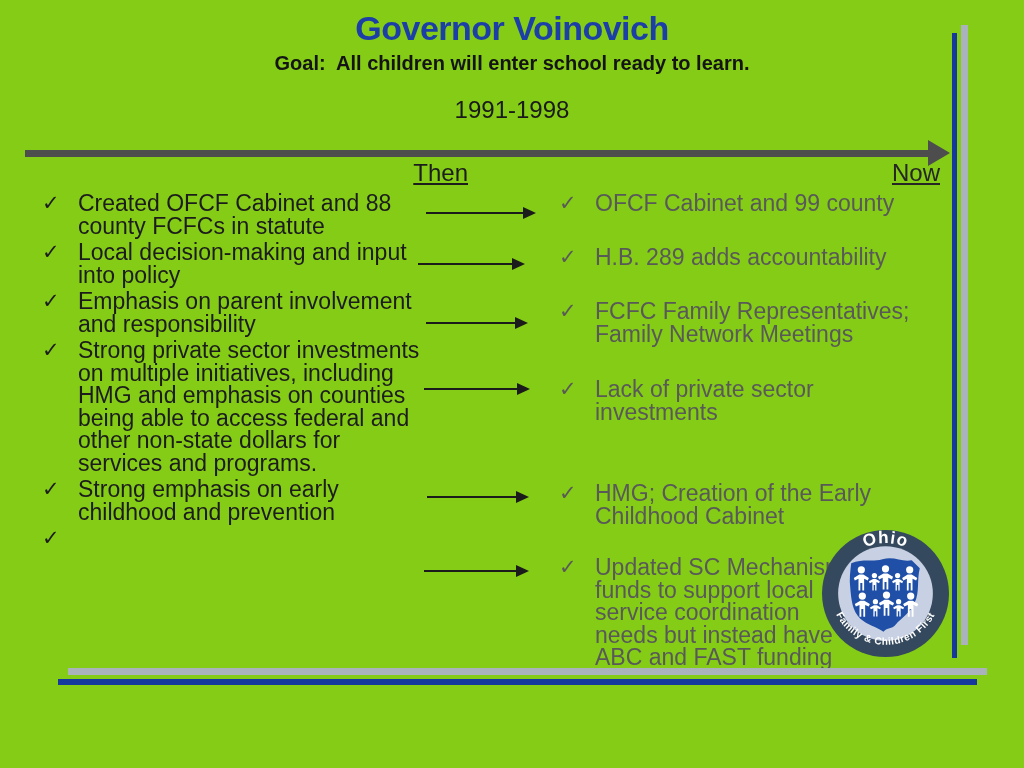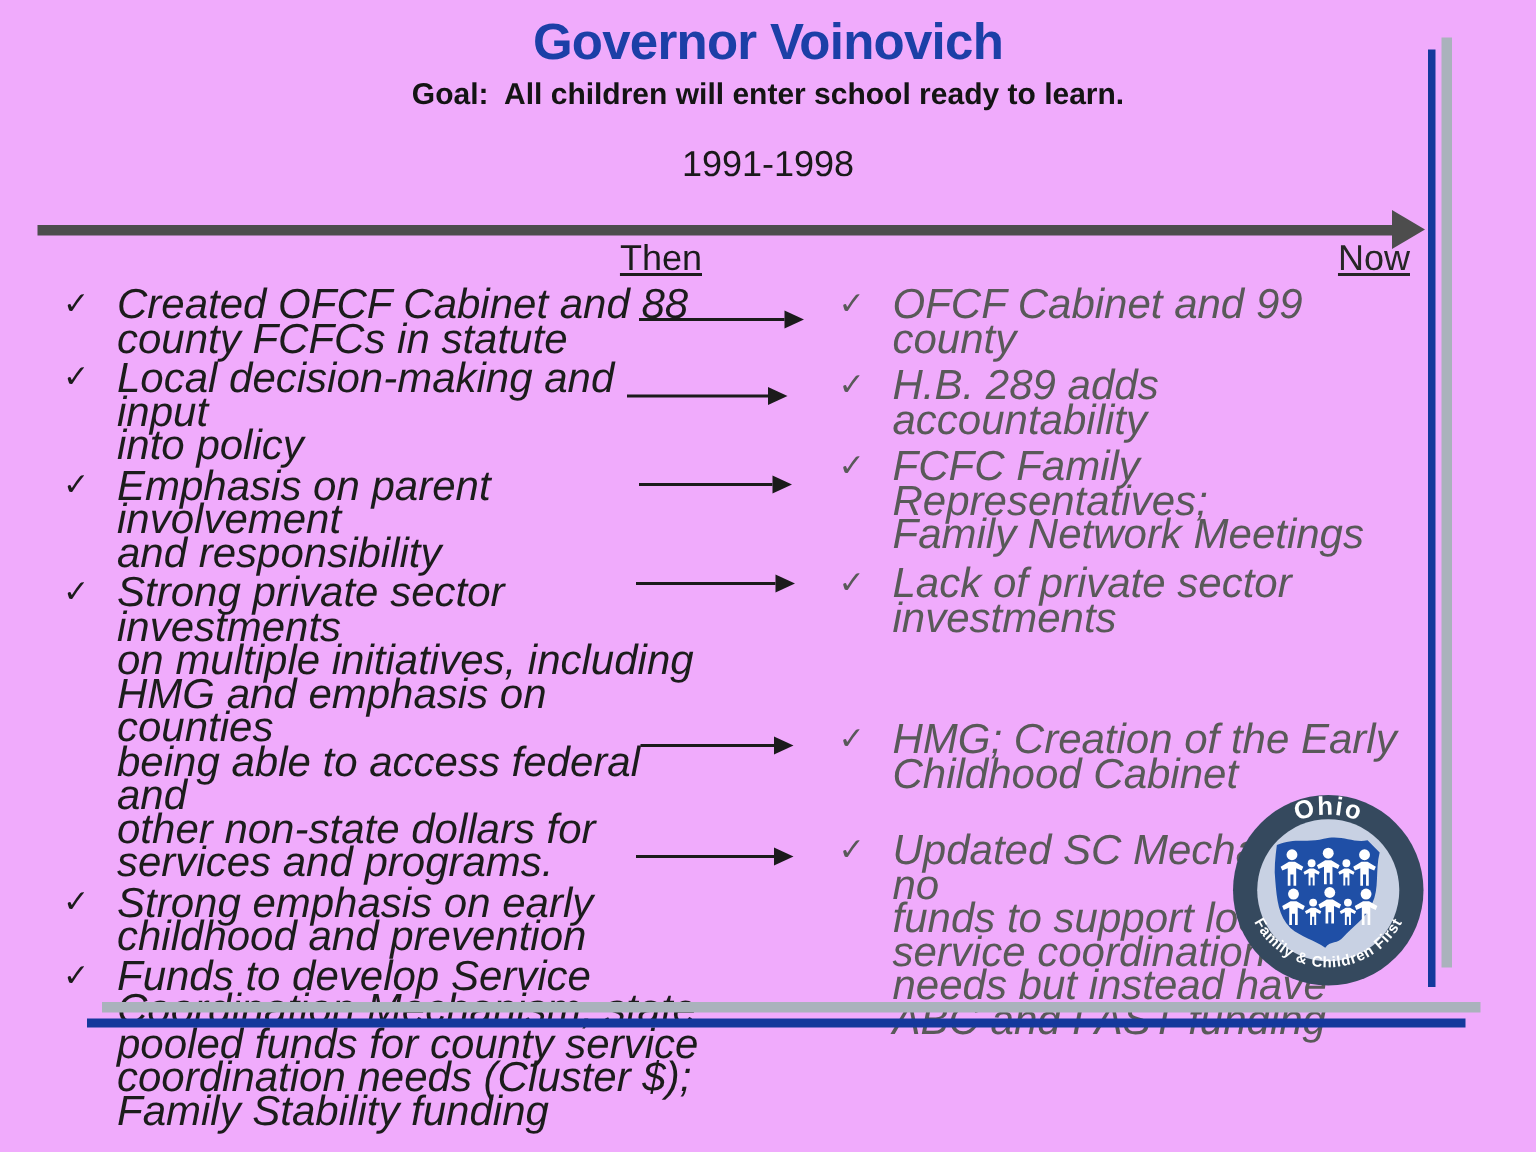--- a/index.html
+++ b/index.html
@@ -1,17 +1,17 @@
 <!DOCTYPE html>
 <html><head>
 <meta charset="utf-8">
 <style>
   html,body{margin:0;padding:0;background:#fff;}
   .slide{
-    position:relative;width:1024px;height:768px;background:#f0abfc;
+    position:relative;width:1024px;height:768px;background:#84cc16;
     font-family:"Liberation Sans", sans-serif;overflow:hidden;
   }
   
   .header{position:absolute;top:8px;left:0;width:1024px;text-align:center;}
   .title{font-size:34px;font-weight:bold;color:#1c3fa7;line-height:40px;letter-spacing:-0.5px;}
   .subtitle{font-size:20px;font-weight:bold;color:#141414;line-height:31px;white-space:pre-wrap;}
   .years{font-size:24px;color:#1a1a1a;line-height:30px;margin-top:16px;}
   
   .hr-arrow-line{position:absolute;left:25px;top:150px;width:903px;height:7px;background:#4d4d4d;}
   .hr-arrow-head{position:absolute;left:928px;top:140px;width:0;height:0;
@@ -19,21 +19,21 @@
   
   .col{position:absolute;top:160px;}
   .col-then{left:28px;width:440px;color:#1c1c1c;}
   .col-now{left:545px;width:395px;color:#595959;}
   .col-heading{font-size:24px;line-height:26px;text-align:right;text-decoration:underline;margin-bottom:6px;}
   .col-then .col-heading{color:#1c1c1c;}
   .col-now .col-heading{color:#262626;}
   .item{display:flex;align-items:flex-start;margin-bottom:4px;}
   .col-now .item{position:absolute;left:0;margin:0;}
   .check{flex:0 0 36px;margin-left:14px;font-size:21px;line-height:22.5px;}
-  .item-text{font-size:28px;line-height:22.5px;white-space:pre-line;font-style:italic;}
+  .item-text{font-size:23px;line-height:22.5px;white-space:pre-line;}
   
   .flow-arrow{position:absolute;height:2px;background:#1b1b1b;}
   .flow-arrow::after{content:"";position:absolute;right:-13px;top:-5px;width:0;height:0;
     border-top:6px solid transparent;border-bottom:6px solid transparent;border-left:13px solid #1b1b1b;}
   
   .vbar-gray{position:absolute;left:961px;top:25px;width:7px;height:620px;background:#aab2bc;}
   .vbar-blue{position:absolute;left:952px;top:33px;width:5px;height:625px;background:#14389c;}
   .hbar-gray{position:absolute;left:68px;top:668px;width:919px;height:7px;background:#aab2bc;}
   .hbar-blue{position:absolute;left:58px;top:679px;width:919px;height:6px;background:#14389c;}
   
@@ -80,25 +80,20 @@
 other non-state dollars for
 services and programs.</div>
     </div>
     <div class="item">
       <span class="check">✓</span>
       <div class="item-text">Strong emphasis on early
 childhood and prevention</div>
     </div>
     <div class="item">
       <span class="check">✓</span>
-      <div class="item-text">Funds to develop Service
-Coordination Mechanism, state
-pooled funds for county service
-coordination needs (Cluster $);
-Family Stability funding</div>
     </div>
   </div>
 
   <div class="col col-now">
     <div class="col-heading">Now</div>
 
     <div class="item" style="top:32px;">
       <span class="check">✓</span>
       <div class="item-text">OFCF Cabinet and 99 county</div>
     </div>

